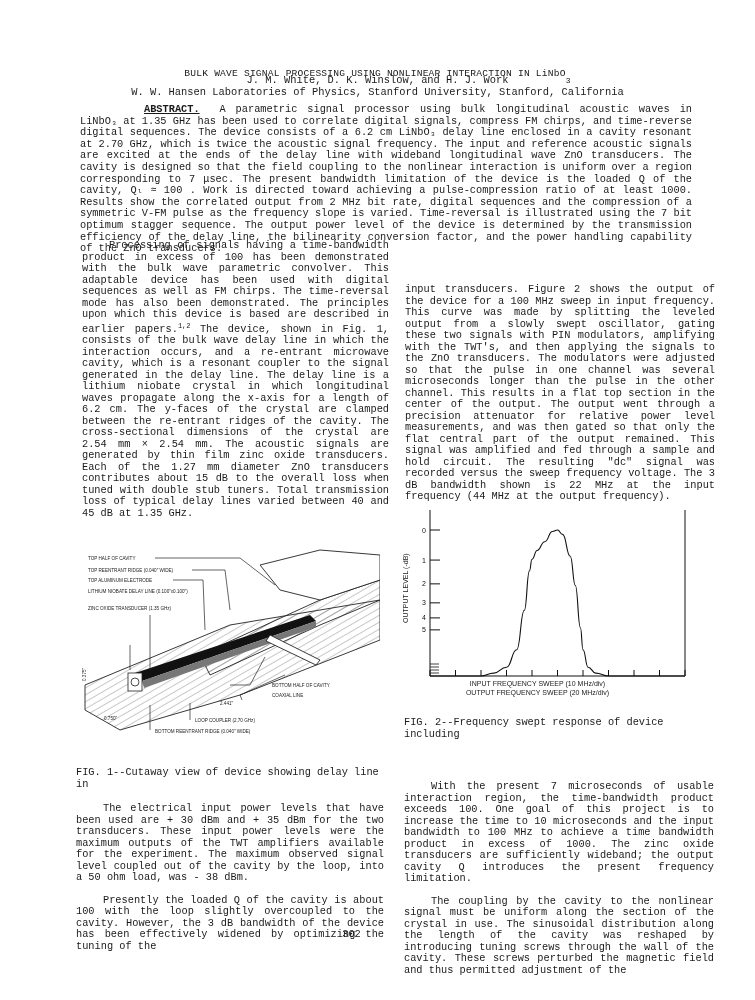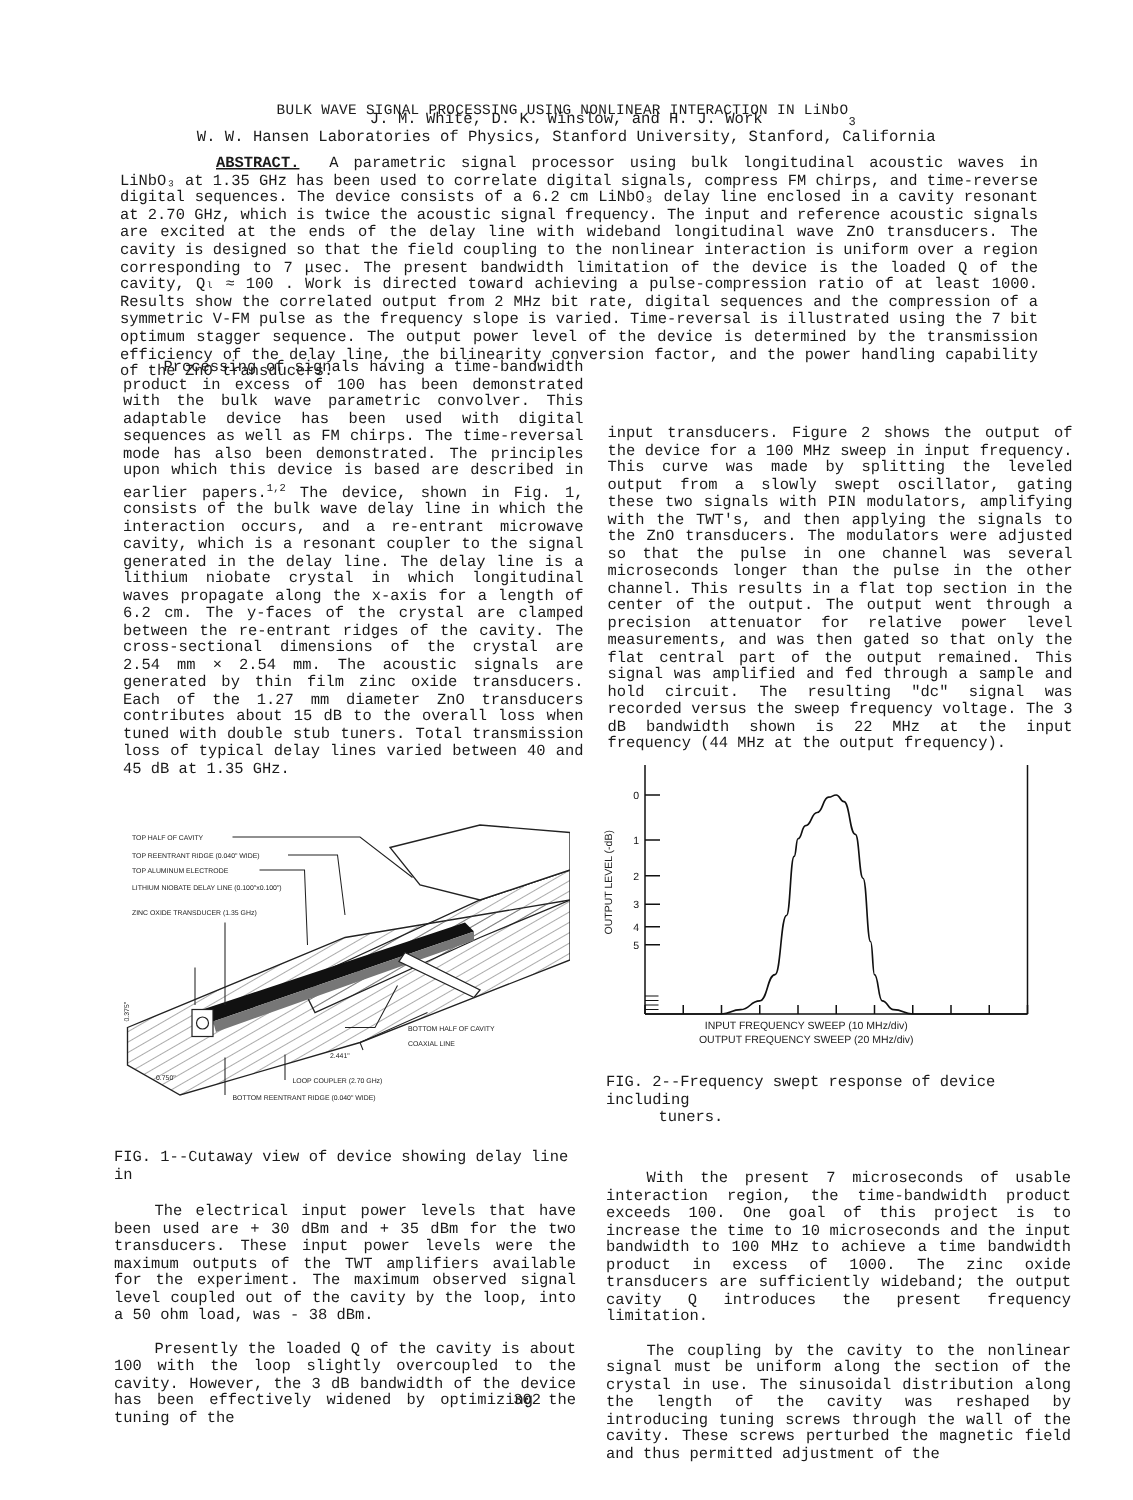--- a/index.html
+++ b/index.html
@@ -136,21 +136,20 @@
       <line x1="290" y1="171" x2="290" y2="165" stroke="#111" stroke-width="1"></line>
     </g>
   <path id="chart-line" fill="none" stroke="#111" stroke-width="1.1" d="M35 171 C47.75 171 47.75 171 60.5 171 C73.25 171 73.25 171 86 171 C92.375 171 92.375 168.08 98.75 168.08 C105.125 168.08 105.125 162.24 111.5 162.24 C116.6 162.24 116.6 144.72 121.69999999999999 144.72 C125.52499999999999 144.72 125.52499999999999 105.3 129.35 105.3 C131.89999999999998 105.3 131.89999999999998 65.88000000000001 134.45 65.88000000000001 C135.725 65.88000000000001 135.725 54.19999999999999 137 54.19999999999999 C139.55 54.19999999999999 139.55 45.44 142.10000000000002 45.44 C145.925 45.44 145.925 36.68000000000001 149.75 36.68000000000001 C153.575 36.68000000000001 153.575 26.460000000000008 157.39999999999998 26.460000000000008 C159.95 26.460000000000008 159.95 25 162.5 25 C165.05 25 165.05 29.379999999999995 167.6 29.379999999999995 C171.425 29.379999999999995 171.425 51.28 175.25 51.28 C177.8 51.28 177.8 80.48 180.35000000000002 80.48 C182.90000000000003 80.48 182.90000000000003 122.82 185.45000000000002 122.82 C186.72500000000002 122.82 186.72500000000002 144.72 188 144.72 C190.55 144.72 190.55 162.24 193.1 162.24 C196.925 162.24 196.925 168.08 200.75 168.08 C207.125 168.08 207.125 171 213.5 171 C226.25 171 226.25 171 239 171 C251.75 171 251.75 171 264.5 171 C277.25 171 277.25 171 290 171"></path>
   <text id="ylabel" x="0" y="0" font-size="7" fill="#222" transform="translate(13,118) rotate(-90)">OUTPUT LEVEL (-dB)</text>
   <text id="xlabel1" x="142.5" y="181" font-size="7" fill="#222" text-anchor="middle">INPUT FREQUENCY SWEEP (10 MHz/div)</text>
   <text id="xlabel2" x="142.5" y="190" font-size="7" fill="#222" text-anchor="middle">OUTPUT FREQUENCY SWEEP (20 MHz/div)</text>
 </svg>
 
 <div class="abs caption" style="left:404px;top:717px;width:310px;">
   <span>FIG. 2--Frequency swept response of device including</span>
-  <span class="hang">tuners.</span>
 </div>
 
 <div class="abs col colR" style="top:751px;left:404px;">
   <p class="indent">With the present 7 microseconds of usable interaction region, the time-bandwidth product exceeds 100. One goal of this project is to increase the time to 10 microseconds and the input bandwidth to 100 MHz to achieve a time bandwidth product in excess of 1000. The zinc oxide transducers are sufficiently wideband; the output cavity Q introduces the present frequency limitation.</p>
   <p style="height:11px;"></p>
   <p class="indent">The coupling by the cavity to the nonlinear signal must be uniform along the section of the crystal in use. The sinusoidal distribution along the length of the cavity was reshaped by introducing tuning screws through the wall of the cavity. These screws perturbed the magnetic field and thus permitted adjustment of the</p>
 </div>
 
 <div class="abs pagenum">302</div>
 

